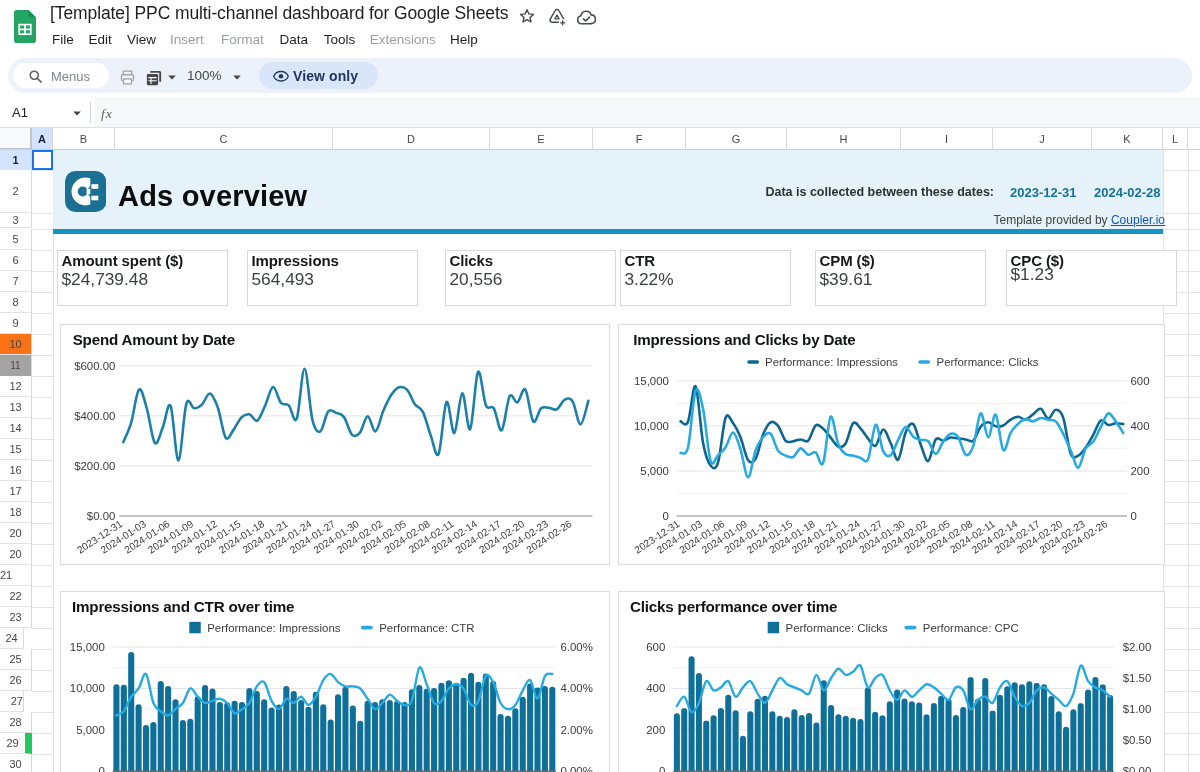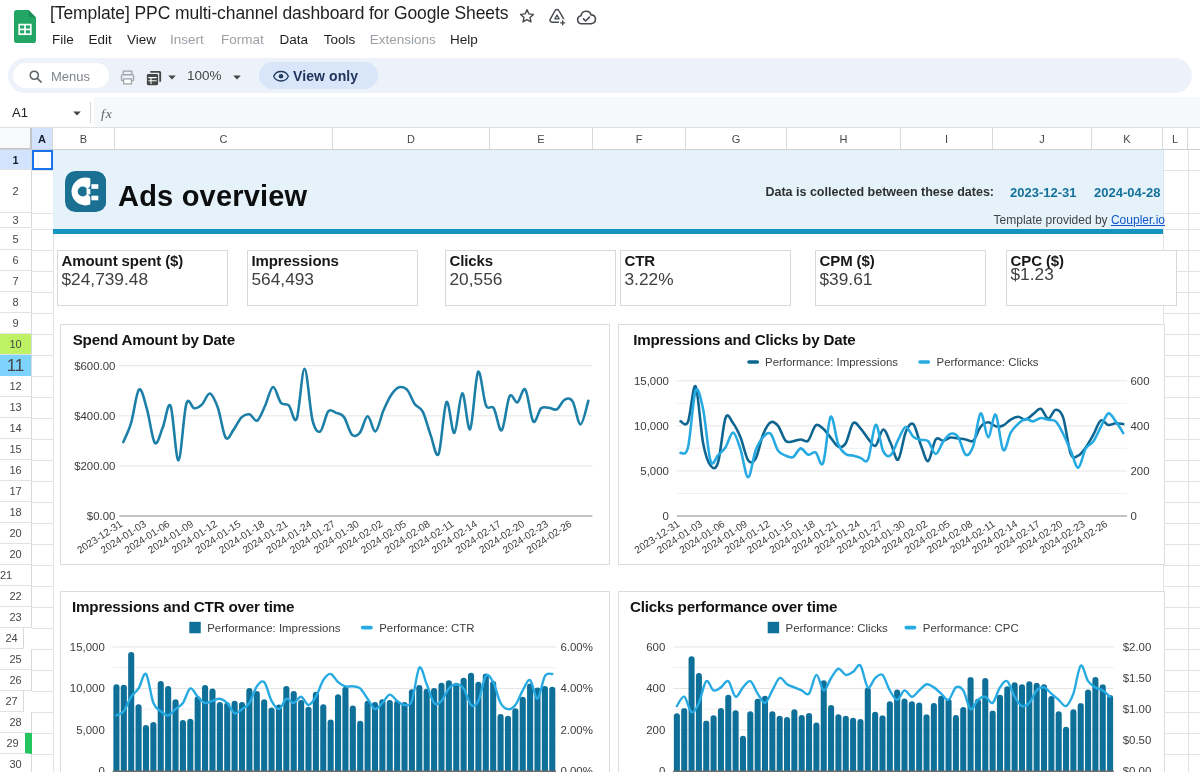--- a/index.html
+++ b/index.html
@@ -94,38 +94,38 @@
 <div style="position:absolute;left:1188px;top:128px;width:12px;height:22px;background:#fff"></div>
 <div class="abs" style="left:0;top:149px;width:1200px;height:1px;background:#cdd0d3"></div>
 <div style="position:absolute;left:0;top:150px;width:32px;height:20.0px;background:#d3e3fd;border-bottom:1px solid #e0e2e5;border-right:1px solid #d7dadd;box-sizing:border-box;font-size:11px;font-weight:bold;color:#17212e;text-align:center;line-height:20.0px">1</div>
 <div style="position:absolute;left:0;top:170px;width:32px;height:43.0px;background:#ffffff;border-bottom:1px solid #e0e2e5;border-right:1px solid #d7dadd;box-sizing:border-box;font-size:11px;font-weight:normal;color:#444749;text-align:center;line-height:43.0px">2</div>
 <div style="position:absolute;left:0;top:213px;width:32px;height:15.0px;background:#ffffff;border-bottom:1px solid #e0e2e5;border-right:1px solid #d7dadd;box-sizing:border-box;font-size:11px;font-weight:normal;color:#444749;text-align:center;line-height:15.0px">3</div>
 <div style="position:absolute;left:0;top:228.5px;width:32px;height:21.0px;background:#ffffff;border-bottom:1px solid #e0e2e5;border-right:1px solid #d7dadd;box-sizing:border-box;font-size:11px;font-weight:normal;color:#444749;text-align:center;line-height:21.0px">5</div>
 <div style="position:absolute;left:0;top:249.5px;width:32px;height:21.0px;background:#ffffff;border-bottom:1px solid #e0e2e5;border-right:1px solid #d7dadd;box-sizing:border-box;font-size:11px;font-weight:normal;color:#444749;text-align:center;line-height:21.0px">6</div>
 <div style="position:absolute;left:0;top:270.5px;width:32px;height:21.0px;background:#ffffff;border-bottom:1px solid #e0e2e5;border-right:1px solid #d7dadd;box-sizing:border-box;font-size:11px;font-weight:normal;color:#444749;text-align:center;line-height:21.0px">7</div>
 <div style="position:absolute;left:0;top:291.5px;width:32px;height:21.0px;background:#ffffff;border-bottom:1px solid #e0e2e5;border-right:1px solid #d7dadd;box-sizing:border-box;font-size:11px;font-weight:normal;color:#444749;text-align:center;line-height:21.0px">8</div>
 <div style="position:absolute;left:0;top:312.5px;width:32px;height:21.0px;background:#ffffff;border-bottom:1px solid #e0e2e5;border-right:1px solid #d7dadd;box-sizing:border-box;font-size:11px;font-weight:normal;color:#444749;text-align:center;line-height:21.0px">9</div>
-<div style="position:absolute;left:0;top:333.5px;width:32px;height:21.0px;background:#bef264;border-bottom:1px solid #e0e2e5;border-right:1px solid #d7dadd;box-sizing:border-box;font-size:11px;font-weight:normal;color:#444749;text-align:center;line-height:21.0px">10</div>
-<div style="position:absolute;left:0;top:354.5px;width:32px;height:22px;background:#7dd3fc;border-bottom:1px solid #e0e2e5;border-right:1px solid #d7dadd;box-sizing:border-box;font-size:17px;font-weight:normal;color:#444749;text-align:center;line-height:21.0px">11</div>
+<div style="position:absolute;left:0;top:333.5px;width:32px;height:21.0px;background:#f97316;border-bottom:1px solid #e0e2e5;border-right:1px solid #d7dadd;box-sizing:border-box;font-size:11px;font-weight:normal;color:#444749;text-align:center;line-height:21.0px">10</div>
+<div style="position:absolute;left:0;top:354.5px;width:32px;height:22px;background:#a3a3a3;border-bottom:1px solid #e0e2e5;border-right:1px solid #d7dadd;box-sizing:border-box;font-size:10px;font-weight:normal;color:#444749;text-align:center;line-height:21.0px">11</div>
 <div style="position:absolute;left:0;top:375.5px;width:32px;height:21.0px;background:#ffffff;border-bottom:1px solid #e0e2e5;border-right:1px solid #d7dadd;box-sizing:border-box;font-size:11px;font-weight:normal;color:#444749;text-align:center;line-height:21.0px">12</div>
 <div style="position:absolute;left:0;top:396.5px;width:32px;height:21.0px;background:#ffffff;border-bottom:1px solid #e0e2e5;border-right:1px solid #d7dadd;box-sizing:border-box;font-size:11px;font-weight:normal;color:#444749;text-align:center;line-height:21.0px">13</div>
 <div style="position:absolute;left:0;top:417.5px;width:32px;height:21.0px;background:#ffffff;border-bottom:1px solid #e0e2e5;border-right:1px solid #d7dadd;box-sizing:border-box;font-size:11px;font-weight:normal;color:#444749;text-align:center;line-height:21.0px">14</div>
 <div style="position:absolute;left:0;top:438.5px;width:32px;height:21.0px;background:#ffffff;border-bottom:1px solid #e0e2e5;border-right:1px solid #d7dadd;box-sizing:border-box;font-size:11px;font-weight:normal;color:#444749;text-align:center;line-height:21.0px">15</div>
 <div style="position:absolute;left:0;top:459.5px;width:32px;height:21.0px;background:#ffffff;border-bottom:1px solid #e0e2e5;border-right:1px solid #d7dadd;box-sizing:border-box;font-size:11px;font-weight:normal;color:#444749;text-align:center;line-height:21.0px">16</div>
 <div style="position:absolute;left:0;top:480.5px;width:32px;height:21.0px;background:#ffffff;border-bottom:1px solid #e0e2e5;border-right:1px solid #d7dadd;box-sizing:border-box;font-size:11px;font-weight:normal;color:#444749;text-align:center;line-height:21.0px">17</div>
 <div style="position:absolute;left:0;top:501.5px;width:32px;height:21.0px;background:#ffffff;border-bottom:1px solid #e0e2e5;border-right:1px solid #d7dadd;box-sizing:border-box;font-size:11px;font-weight:normal;color:#444749;text-align:center;line-height:21.0px">18</div>
 <div style="position:absolute;left:0;top:522.5px;width:32px;height:21.0px;background:#ffffff;border-bottom:1px solid #e0e2e5;border-right:1px solid #d7dadd;box-sizing:border-box;font-size:11px;font-weight:normal;color:#444749;text-align:center;line-height:21.0px">20</div>
 <div style="position:absolute;left:0;top:543.5px;width:32px;height:21.0px;background:#ffffff;border-bottom:1px solid #e0e2e5;border-right:1px solid #d7dadd;box-sizing:border-box;font-size:11px;font-weight:normal;color:#444749;text-align:center;line-height:21.0px">20</div>
 <div style="position:absolute;left:0;top:564.5px;width:32px;height:21.0px;background:#ffffff;border-bottom:1px solid #e0e2e5;border-right:1px solid #d7dadd;box-sizing:border-box;font-size:11px;font-weight:normal;color:#444749;text-align:left;line-height:21.0px">21</div>
 <div style="position:absolute;left:0;top:585.5px;width:32px;height:21.0px;background:#ffffff;border-bottom:1px solid #e0e2e5;border-right:1px solid #d7dadd;box-sizing:border-box;font-size:11px;font-weight:normal;color:#444749;text-align:center;line-height:21.0px">22</div>
 <div style="position:absolute;left:0;top:606.5px;width:32px;height:21.0px;background:#ffffff;border-bottom:1px solid #e0e2e5;border-right:1px solid #d7dadd;box-sizing:border-box;font-size:11px;font-weight:normal;color:#444749;text-align:center;line-height:21.0px">23</div>
 <div style="position:absolute;left:0;top:627.5px;width:24px;height:21.0px;background:#ffffff;border-bottom:1px solid #e0e2e5;border-right:1px solid #d7dadd;box-sizing:border-box;font-size:11px;font-weight:normal;color:#444749;text-align:center;line-height:21.0px">24</div>
 <div style="position:absolute;left:0;top:648.5px;width:32px;height:21.0px;background:#ffffff;border-bottom:1px solid #e0e2e5;border-right:1px solid #d7dadd;box-sizing:border-box;font-size:11px;font-weight:normal;color:#444749;text-align:center;line-height:21.0px">25</div>
 <div style="position:absolute;left:0;top:669.5px;width:32px;height:21.0px;background:#ffffff;border-bottom:1px solid #e0e2e5;border-right:1px solid #d7dadd;box-sizing:border-box;font-size:11px;font-weight:normal;color:#444749;text-align:center;line-height:21.0px">26</div>
-<div style="position:absolute;left:0;top:690.5px;width:24px;height:21.0px;background:#ffffff;border-bottom:1px solid #e0e2e5;border-right:1px solid #d7dadd;box-sizing:border-box;font-size:11px;font-weight:normal;color:#444749;text-align:center;line-height:21.0px">27</div>
+<div style="position:absolute;left:0;top:690.5px;width:24px;height:21.0px;background:#ffffff;border-bottom:1px solid #e0e2e5;border-right:1px solid #d7dadd;box-sizing:border-box;font-size:11px;font-weight:normal;color:#444749;text-align:right;line-height:21.0px">27</div>
 <div style="position:absolute;left:0;top:711.5px;width:32px;height:21.0px;background:#ffffff;border-bottom:1px solid #e0e2e5;border-right:1px solid #d7dadd;box-sizing:border-box;font-size:11px;font-weight:normal;color:#444749;text-align:center;line-height:21.0px">28</div>
 <div style="position:absolute;left:0;top:732.5px;width:32px;height:21.0px;background:#ffffff;border-bottom:1px solid #e0e2e5;border-right:7px solid #22c55e;box-sizing:border-box;font-size:11px;font-weight:normal;color:#444749;text-align:center;line-height:21.0px">29</div>
 <div style="position:absolute;left:0;top:753.5px;width:32px;height:21.0px;background:#ffffff;border-bottom:1px solid #e0e2e5;border-right:1px solid #d7dadd;box-sizing:border-box;font-size:11px;font-weight:normal;color:#444749;text-align:center;line-height:21.0px">30</div>
 <div style="position:absolute;left:32px;top:170.0px;width:21px;height:1px;background:#e2e3e6"></div>
 <div style="position:absolute;left:1163px;top:170.0px;width:37px;height:1px;background:#e2e3e6"></div>
 <div style="position:absolute;left:32px;top:213.0px;width:21px;height:1px;background:#e2e3e6"></div>
 <div style="position:absolute;left:1163px;top:213.0px;width:37px;height:1px;background:#e2e3e6"></div>
 <div style="position:absolute;left:32px;top:228.5px;width:21px;height:1px;background:#e2e3e6"></div>
 <div style="position:absolute;left:1163px;top:228.5px;width:37px;height:1px;background:#e2e3e6"></div>
 <div style="position:absolute;left:32px;top:249.5px;width:21px;height:1px;background:#e2e3e6"></div>
@@ -196,21 +196,21 @@
 <path d="M20.4,20.5 L41,-2.4 L41,43.4 Z" fill="#1a7092"></path>
 <rect x="25.3" y="6" width="15.7" height="29" fill="#1a7092"></rect>
 <rect x="21.6" y="17.8" width="3.7" height="5.6" fill="#fff"></rect>
 <rect x="26.4" y="13.2" width="6.9" height="4.6" fill="#fff"></rect>
 <rect x="26.4" y="24.7" width="6.9" height="4.6" fill="#fff"></rect>
 </g>
 </svg>
 <div class="abs" style="left:118px;top:179.5px;font-size:29px;font-weight:bold;color:#0b0d0e;letter-spacing:0.2px">Ads overview</div>
 <div class="abs" style="left:600px;top:185px;width:394px;text-align:right;font-size:12.5px;font-weight:bold;color:#2e3133">Data is collected between these dates:</div>
 <div class="abs" style="left:1010px;top:185px;font-size:13px;font-weight:bold;color:#14719c">2023-12-31</div>
-<div class="abs" style="left:1094px;top:185px;font-size:13px;font-weight:bold;color:#14719c">2024-04-28</div>
+<div class="abs" style="left:1094px;top:185px;font-size:13px;font-weight:bold;color:#14719c">2024-02-28</div>
 <div class="abs" style="left:800px;top:212.5px;width:365px;text-align:right;font-size:12px;color:#3f4245">Template provided by <a style="color:#1155cc;text-decoration:underline">Coupler.io</a></div>
 <div class="abs" style="left:32px;top:150px;width:21px;height:20px;border:2px solid #1a73e8;box-sizing:border-box;background:#fff"></div>
 <div style="position:absolute;left:57px;top:250px;width:171px;height:56px;background:#fff;border:1px solid #d6d9dc;box-sizing:border-box">
 <div style="position:absolute;left:3.5px;top:0.5px;font-size:15px;font-weight:bold;color:#17181a;letter-spacing:-0.1px">Amount spent ($)</div>
 <div style="position:absolute;left:3.5px;top:17.5px;font-size:17.3px;color:#3d3f42">$24,739.48</div>
   </div>
 <div style="position:absolute;left:247px;top:250px;width:171px;height:56px;background:#fff;border:1px solid #d6d9dc;box-sizing:border-box">
 <div style="position:absolute;left:3.5px;top:0.5px;font-size:15px;font-weight:bold;color:#17181a;letter-spacing:-0.1px">Impressions</div>
 <div style="position:absolute;left:3.5px;top:17.5px;font-size:17.3px;color:#3d3f42">564,493</div>
   </div>

